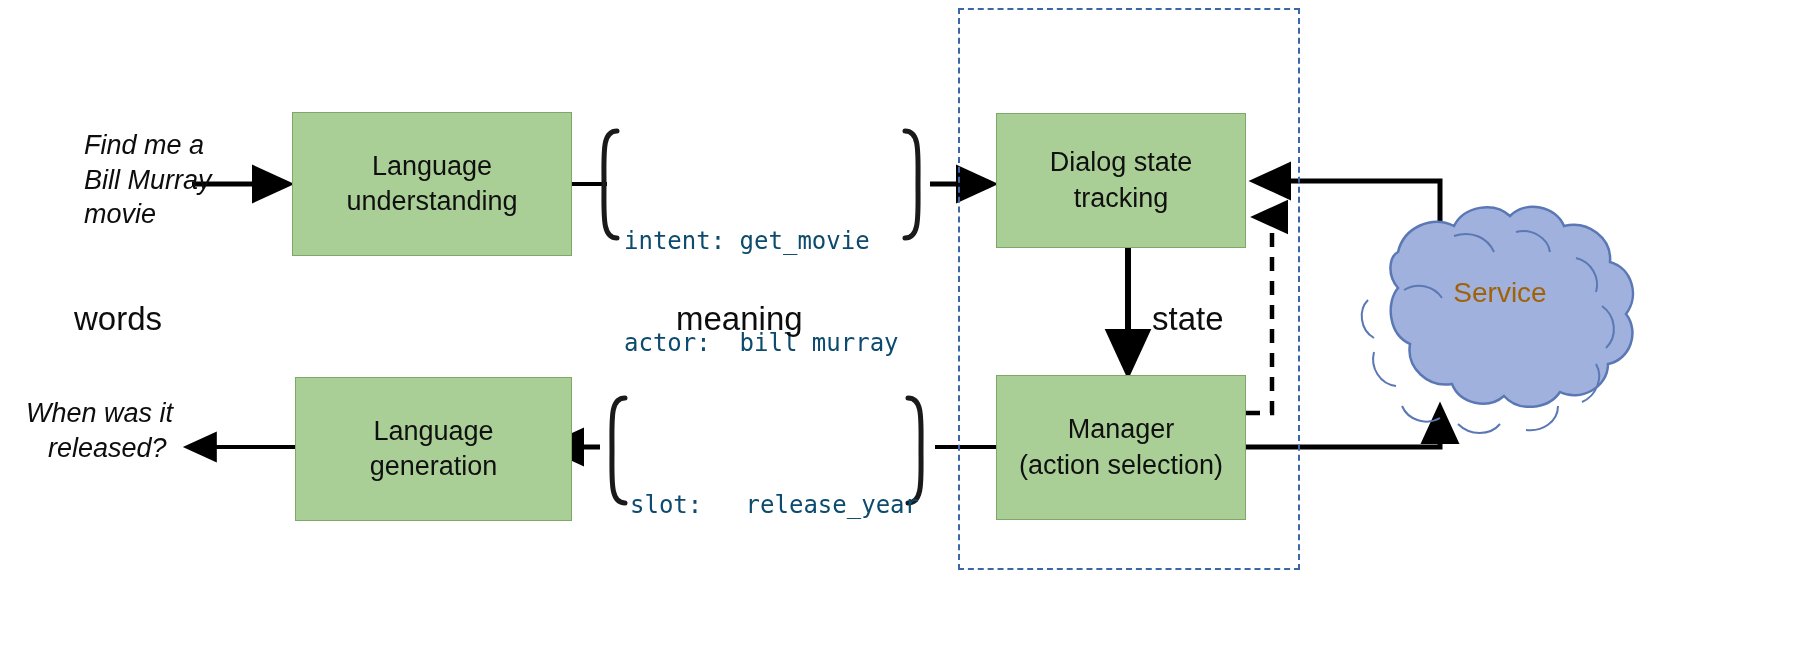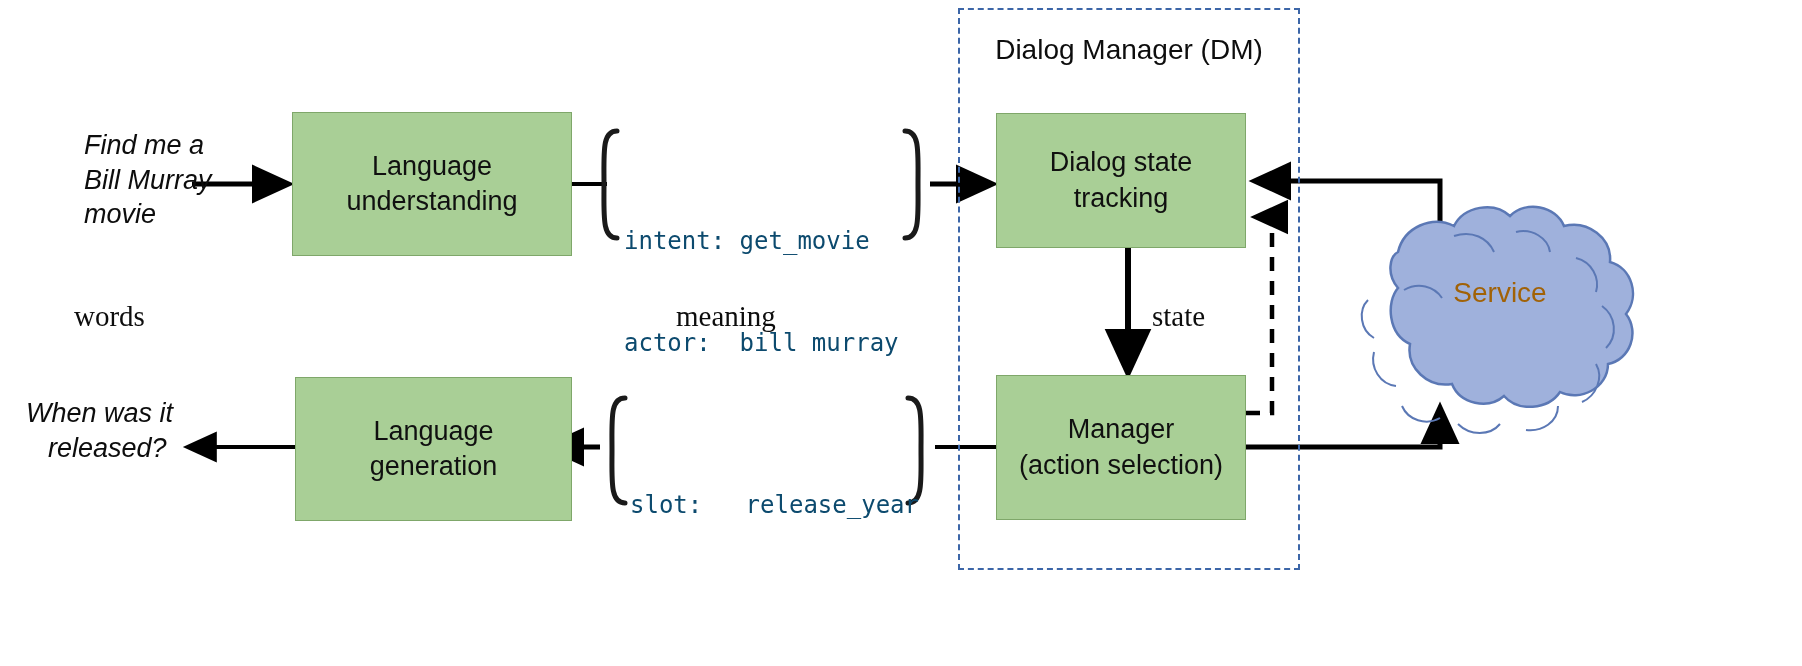--- a/index.html
+++ b/index.html
@@ -38,23 +38,23 @@
     font-style: italic;
     font-size: 27px;
     line-height: 1.28;
     color: #0d0d0d;
     font-family: "Liberation Sans", sans-serif;
   }
 
   
   .annot {
     position: absolute;
-    font-size: 29px;
+    font-size: 33px;
     color: #0d0d0d;
-    font-family: Liberation Serif, serif;
+    font-family: Liberation Sans, sans-serif;
     text-align: right;
   }
 
   
   .mono-block {
     position: absolute;
     font-family: "DejaVu Sans Mono", "Liberation Mono", monospace;
     font-size: 24px;
     line-height: 1.42;
     color: #0c4a6e;
@@ -159,21 +159,20 @@
       <path d="M1596,364 c8,14 0,32 -14,38" fill="none" stroke="#5B78B5" stroke-width="2"></path>
       <path d="M1558,406 c0,16 -16,26 -32,24" fill="none" stroke="#5B78B5" stroke-width="2"></path>
       <path d="M1500,424 c-10,12 -30,12 -42,0" fill="none" stroke="#5B78B5" stroke-width="2"></path>
       <path d="M1440,418 c-14,8 -32,2 -38,-12" fill="none" stroke="#5B78B5" stroke-width="2"></path>
       <path d="M1396,386 c-16,-2 -26,-18 -22,-34" fill="none" stroke="#5B78B5" stroke-width="2"></path>
       <path d="M1374,338 c-14,-8 -16,-28 -6,-38" fill="none" stroke="#5B78B5" stroke-width="2"></path>
     </g>
   </svg>
 
   <div class="dm-frame" style="left:958px; top:8px; width:342px; height:562px;"></div>
-  <div class="dm-title" style="left:958px; top:34px; width:342px;">Dialog Manager (DM)</div>
 
   <div class="utterance" style="left:40px; top:128px; width:185px;margin-left:44px;">
     <div>Find me a</div>
     <div>Bill Murray</div>
     <div>movie</div>
   </div>
 
   <div class="proc-box" style="left:292px; top:112px; width:280px; height:144px;">
     <div>
       <span>Language</span>

